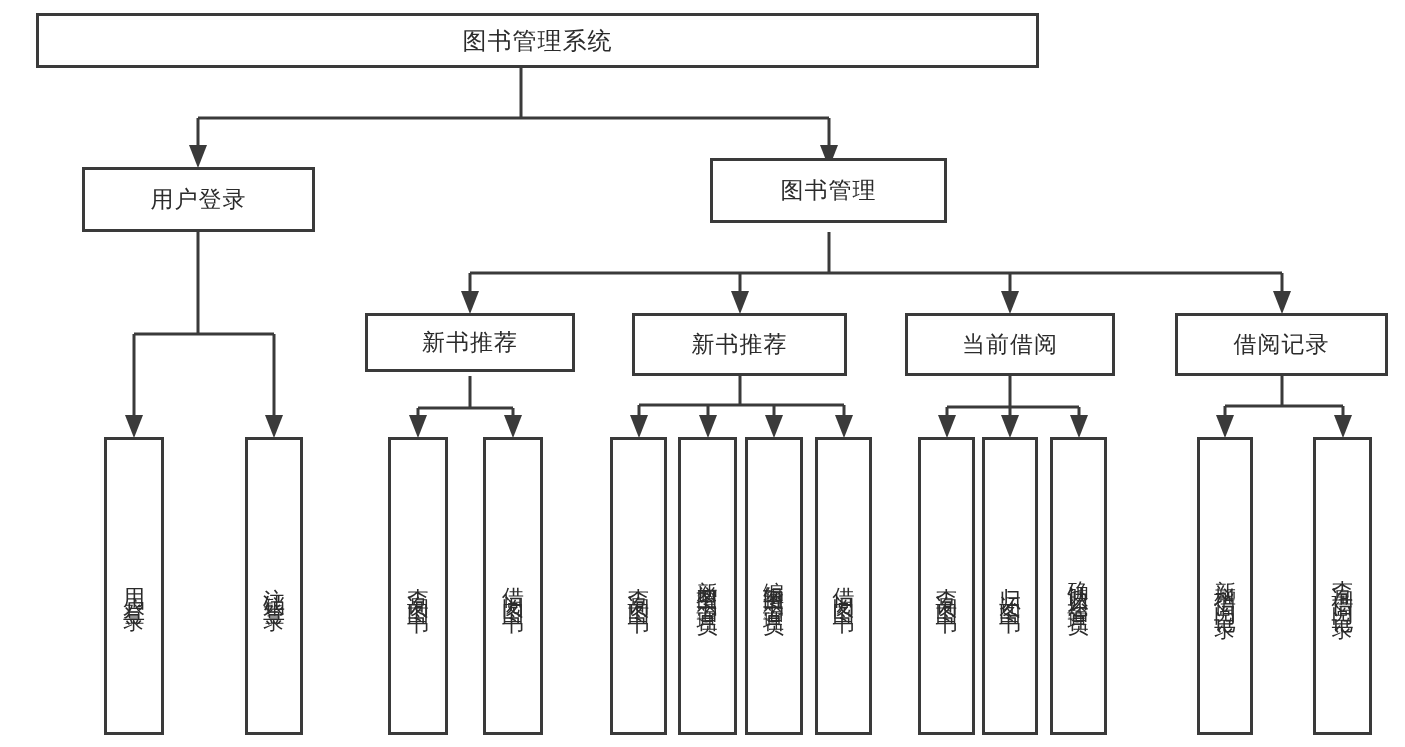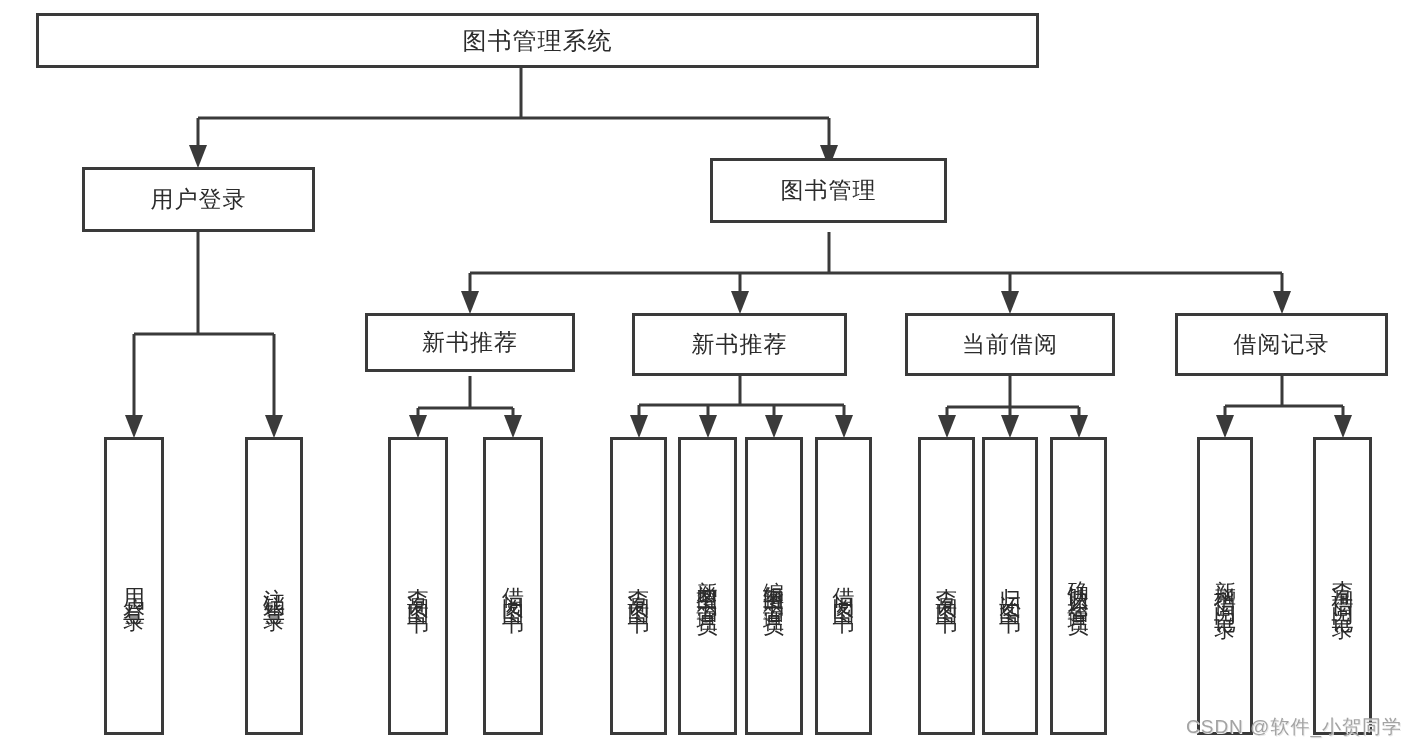--- a/index.html
+++ b/index.html
@@ -122,15 +122,14 @@
   <div class="leaf long" style="left:745px;top:437px;width:58px;height:298px;">编辑图书（管理员）</div>
   <div class="leaf" style="left:815px;top:437px;width:57px;height:298px;">借阅图书</div>
 
   <div class="leaf" style="left:918px;top:437px;width:57px;height:298px;">查询图书</div>
   <div class="leaf" style="left:982px;top:437px;width:56px;height:298px;">归还图书</div>
   <div class="leaf long" style="left:1050px;top:437px;width:57px;height:298px;">确认归还（管理员）</div>
 
   <div class="leaf" style="left:1197px;top:437px;width:56px;height:298px;">新增借阅记录</div>
   <div class="leaf" style="left:1313px;top:437px;width:59px;height:298px;">查询借阅记录</div>
 
-  <div class="watermark">CSDN @软件_小贺同学</div>
 
 </div>
 
 </body></html>

